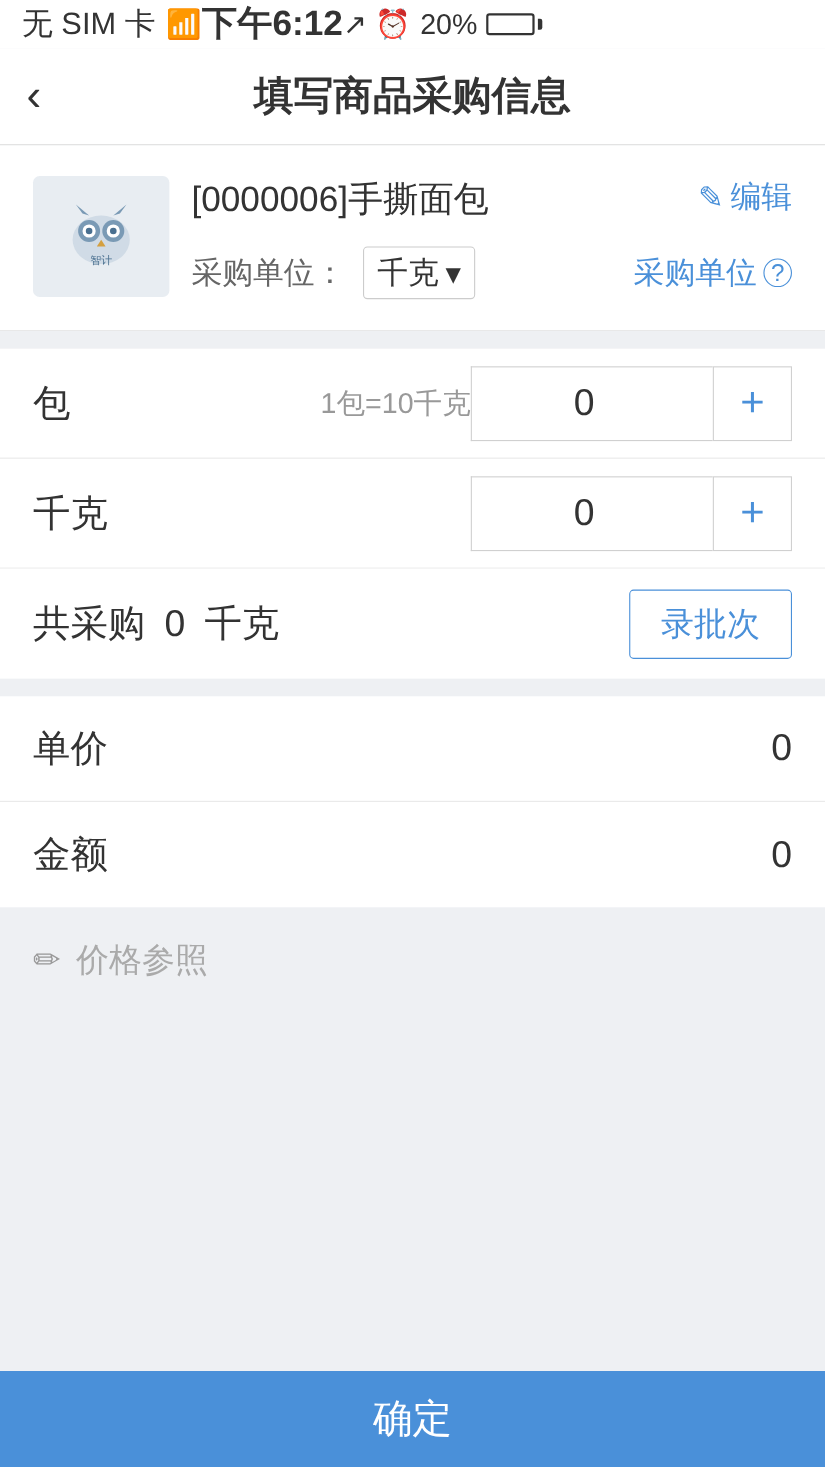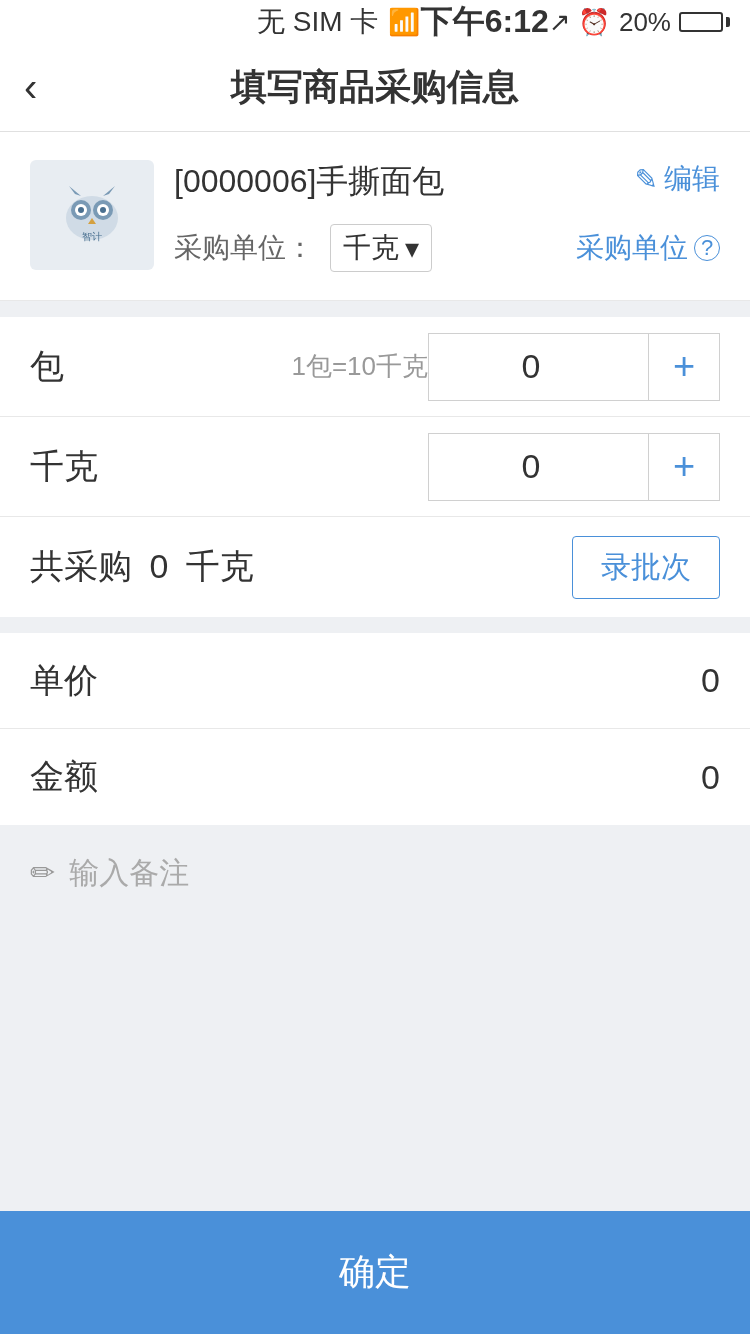--- a/index.html
+++ b/index.html
@@ -12,21 +12,21 @@
       font-size: 32px;
       color: #333;
     }
 
     
     .status-bar {
       height: 44px;
       background: #fff;
       display: flex;
       align-items: center;
-      justify-content: flex-end;
+      justify-content: flex-start;
       padding: 0 20px;
       font-size: 28px;
       font-weight: 500;
     }
     .status-left { display: flex; align-items: center; gap: 10px; }
     .status-center { font-size: 32px; font-weight: 600; }
     .status-right { display: flex; align-items: center; gap: 8px; font-size: 26px; }
     .battery-icon {
       display: inline-flex; align-items: center; gap: 2px;
     }
@@ -260,21 +260,21 @@
       flex: 1;
       background: #eef0f3;
       min-height: 300px;
     }
 
     
     .confirm-btn-wrap {
       position: fixed;
       bottom: 0;
       width: 750px;
-      height: 123px;
+      height: 88px;
       background: #4a90d9;
       display: flex;
       align-items: center;
       justify-content: center;
       cursor: pointer;
     }
     .confirm-btn-text {
       font-size: 36px;
       color: #fff;
       font-weight: 500;
@@ -388,20 +388,20 @@
     <span class="price-value">0</span>
   </div>
   <div class="price-row" style="border-bottom: none;">
     <span class="price-label">金额</span>
     <span class="price-value">0</span>
   </div>
 </div>
 
 <div class="remark-section">
   <span class="remark-icon">✏</span>
-  <span class="remark-placeholder">输入备注</span>
+  <span class="remark-placeholder">价格参照</span>
 </div>
 
 <div class="bottom-space" style="height: 380px;"></div>
 
 <div class="confirm-btn-wrap">
   <span class="confirm-btn-text">确定</span>
 </div>
 
 </body></html>

